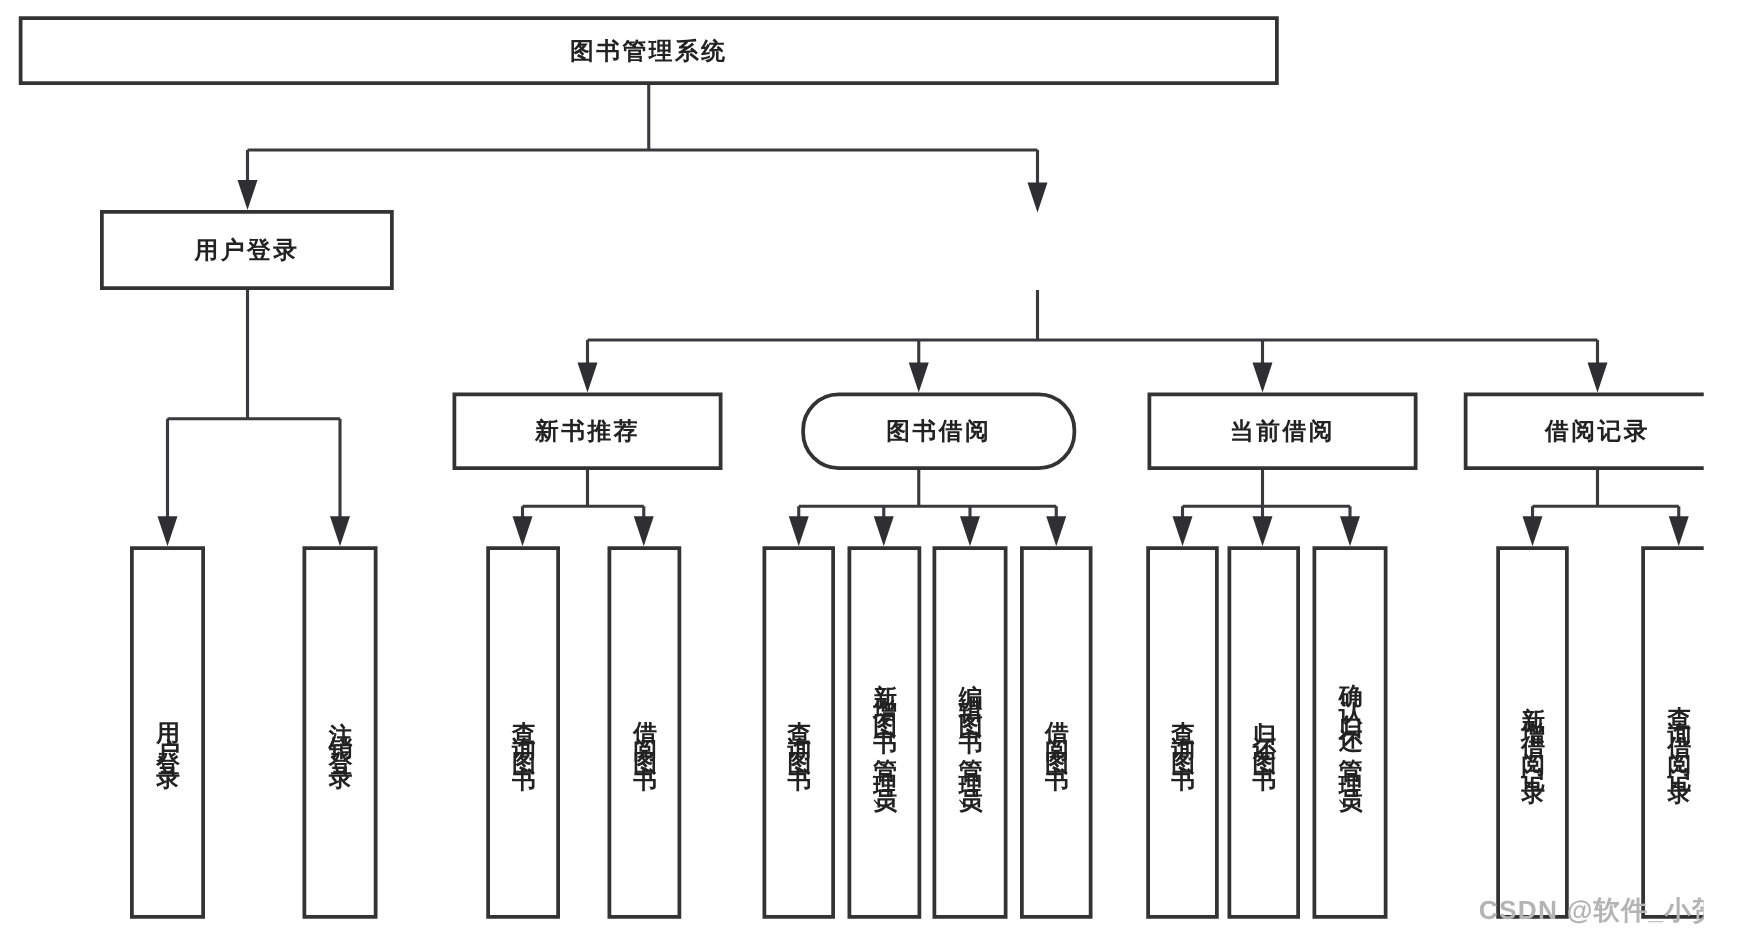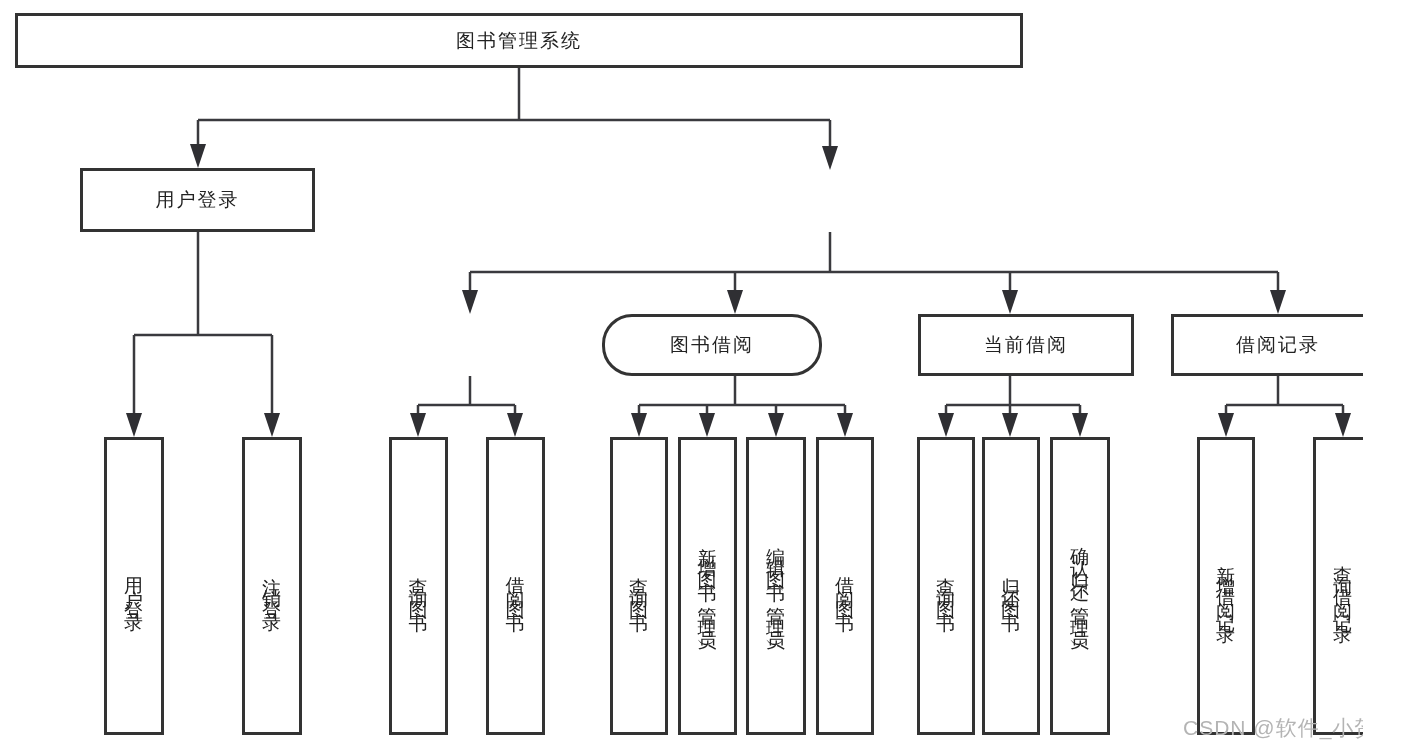--- a/index.html
+++ b/index.html
@@ -2,20 +2,21 @@
 <html><head>
 <meta charset="utf-8">
 <style>
   html,body{margin:0;padding:0;background:#ffffff;}
   .canvas{
     position:relative;
     width:1363px;height:747px;
     background:#ffffff;
     font-family:"Liberation Sans","DejaVu Sans",sans-serif;
     overflow:hidden;
+    font-weight:bold;
   }
   svg.wires{position:absolute;left:0;top:0;z-index:1;}
   .box{
     position:absolute;
     box-sizing:border-box;
     background:#ffffff;
     border:3px solid #333333;
     display:flex;align-items:center;justify-content:center;
     z-index:2;
   }
@@ -117,21 +118,24 @@
   </svg>
 
   <div class="box" style="left:15px;top:13px;width:1008px;height:55px;">
     <span class="hlabel">图书管理系统</span>
   </div>
 
   <div class="box" style="left:80px;top:168px;width:235px;height:64px;">
     <span class="hlabel">用户登录</span>
   </div>
 
-  <div class="box" style="left:602px;top:314px;width:220px;height:62px;border-radius:30px;">
+  <div class="box" style="left:362px;top:314px;width:216px;height:62px;">
+    <span class="hlabel">新书推荐</span>
+  </div>
+  <div class="box" style="left:641px;top:314px;width:220px;height:62px;border-radius:30px;">
     <span class="hlabel">图书借阅</span>
   </div>
   <div class="box" style="left:902px;top:314px;width:216px;height:62px;margin-left:16px;">
     <span class="hlabel">当前借阅</span>
   </div>
   <div class="box" style="left:1171px;top:314px;width:214px;height:62px;">
     <span class="hlabel">借阅记录</span>
   </div>
 
   <div class="box" style="left:104px;top:437px;width:60px;height:298px;">

